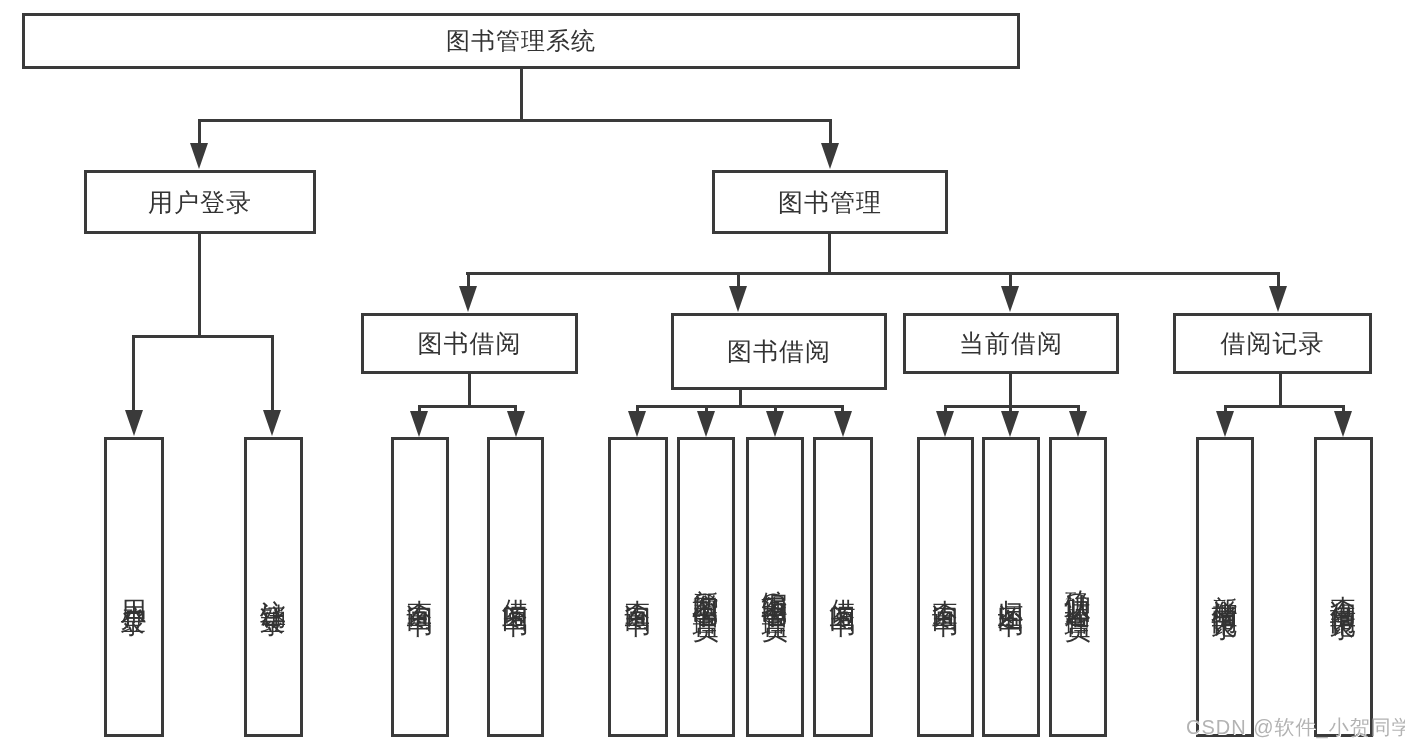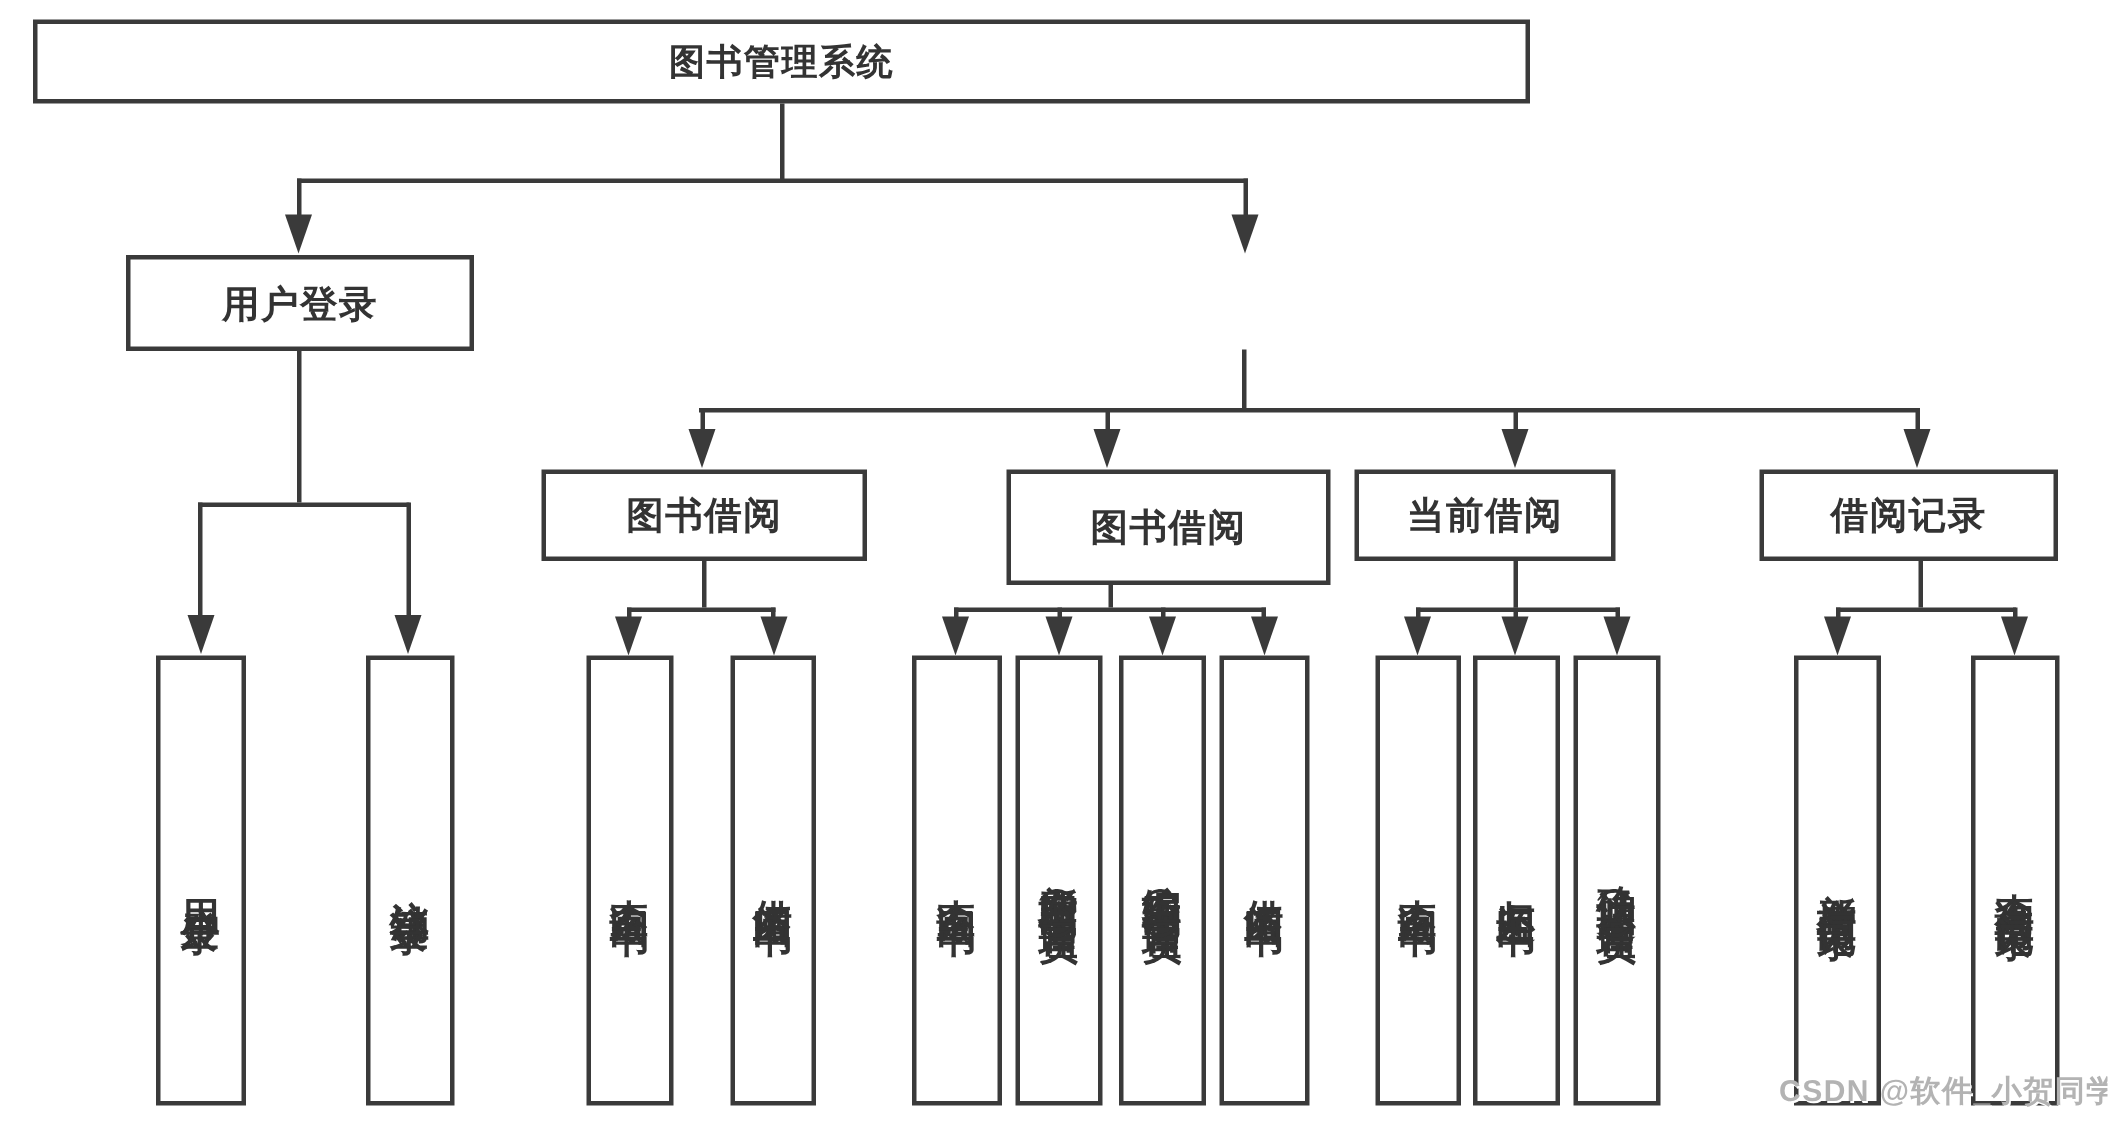--- a/index.html
+++ b/index.html
@@ -10,21 +10,21 @@
   }
   * { box-sizing: border-box; }
   html, body { margin: 0; padding: 0; }
   body {
     width: 1405px; height: 747px;
     background: var(--bg);
     font-family: "Liberation Sans", "DejaVu Sans", sans-serif;
     overflow: hidden;
     position: relative;
   }
-  .canvas { position: absolute; left: 0; top: 0; width: 1405px; height: 747px; font-weight: bold; }
+  .canvas { position: absolute; left: 0; top: 0; width: 1405px; height: 747px; }
 
   
   .vline { position: absolute; width: 3px; background: var(--line); }
   .hline { position: absolute; height: 3px; background: var(--line); }
   .arrow {
     position: absolute; width: 0; height: 0;
     border-left: 9px solid transparent;
     border-right: 9px solid transparent;
     border-top: 26px solid var(--line);
   }
@@ -122,24 +122,25 @@
   <div class="vline" style="left:1279px;top:374px;height:31px"></div>
   <div class="hline" style="left:1224px;top:405px;width:120px"></div>
   <div class="vline" style="left:1224px;top:405px;height:10px"></div>
   <div class="arrow" style="left:1216px;top:411px"></div>
   <div class="vline" style="left:1342px;top:405px;height:10px"></div>
   <div class="arrow" style="left:1334px;top:411px"></div>
 
   <div class="box-h" style="left:22px;top:13px;width:998px;height:56px;font-size:24px">图书管理系统</div>
 
   <div class="box-h" style="left:84px;top:170px;width:232px;height:64px">用户登录</div>
+  <div class="box-h" style="left:712px;top:170px;width:236px;height:64px">图书管理</div>
 
   <div class="box-h" style="left:361px;top:313px;width:217px;height:61px">图书借阅</div>
   <div class="box-h" style="left:671px;top:313px;width:216px;height:77px">图书借阅</div>
-  <div class="box-h" style="left:903px;top:313px;width:174px;height:61px">当前借阅</div>
+  <div class="box-h" style="left:903px;top:313px;width:216px;height:61px">当前借阅</div>
   <div class="box-h" style="left:1173px;top:313px;width:199px;height:61px">借阅记录</div>
 
   <div class="box-v" style="left:104px;width:60px">用户登录</div>
   <div class="box-v" style="left:244px;width:59px">注销登录</div>
 
   <div class="box-v" style="left:391px;width:58px">查询图书</div>
   <div class="box-v" style="left:487px;width:57px">借阅图书</div>
 
   <div class="box-v" style="left:608px;width:60px">查询图书</div>
   <div class="box-v" style="left:677px;width:58px">新增图书（管理员）</div>

